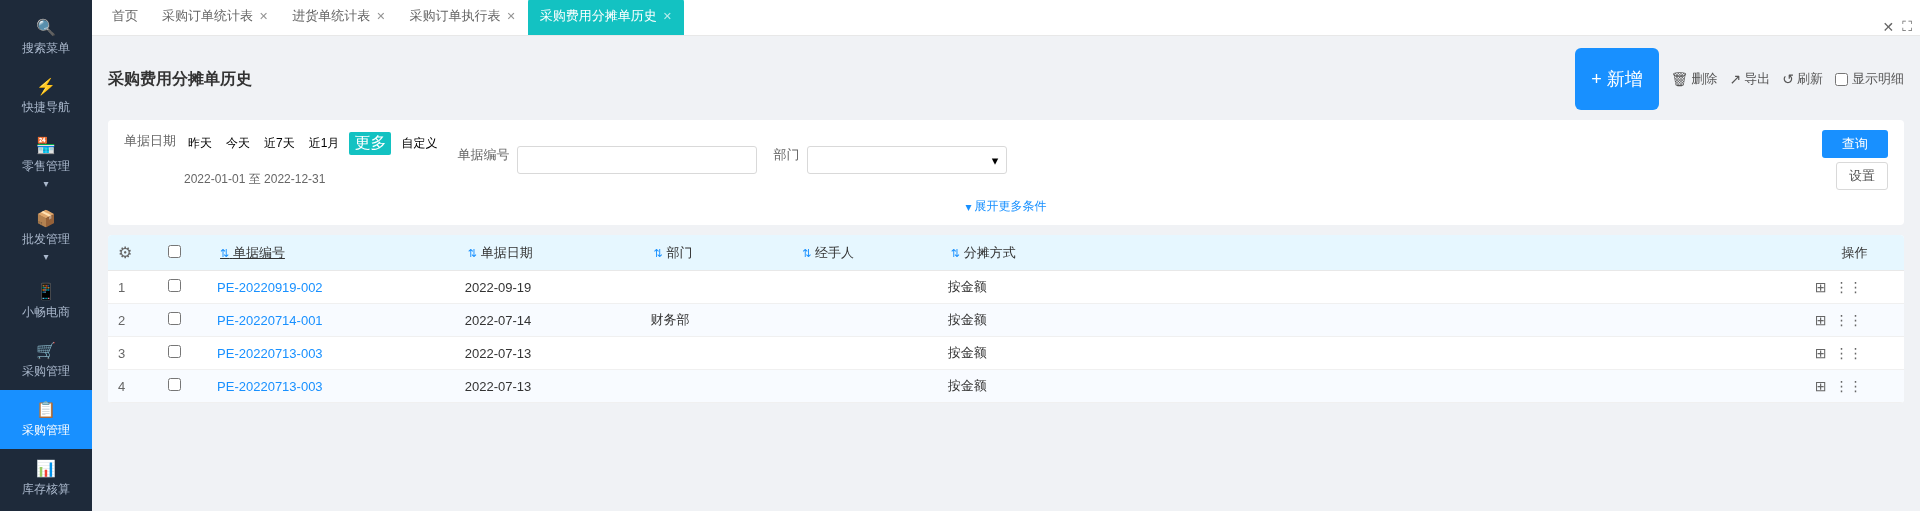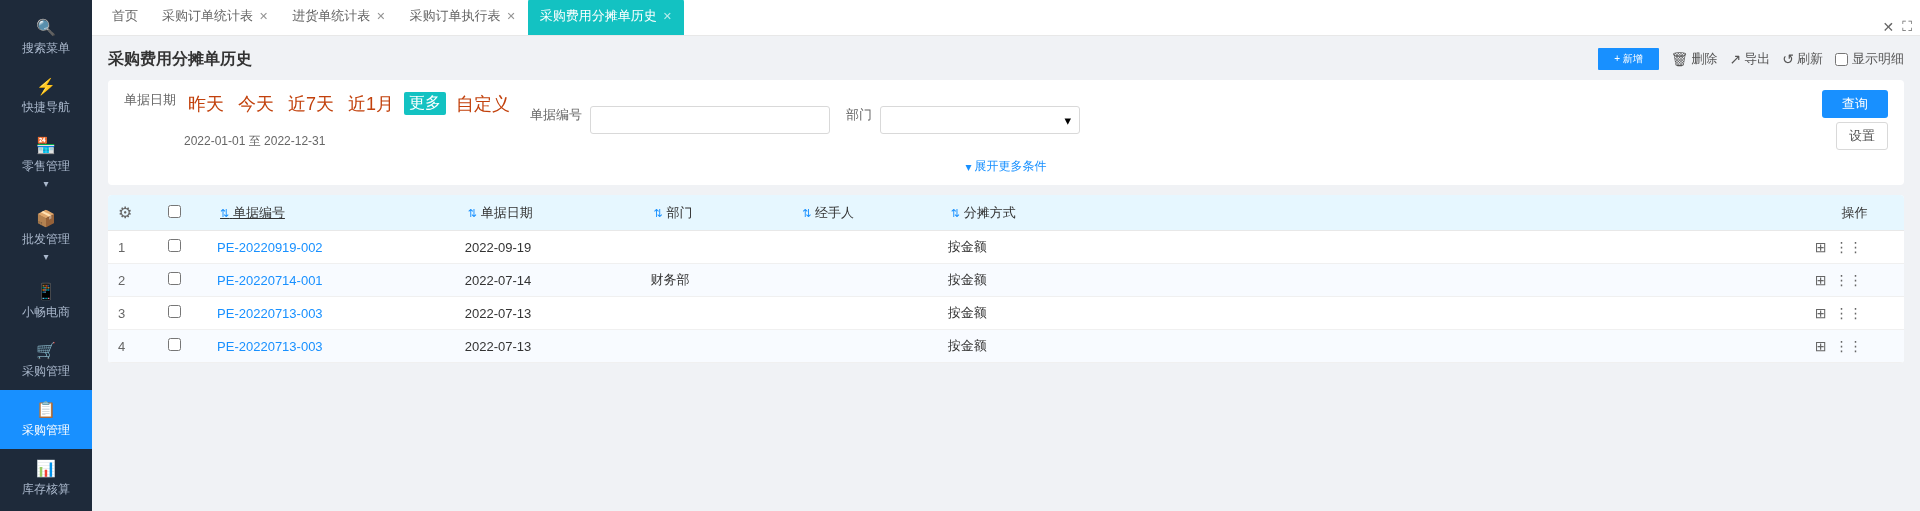--- a/index.html
+++ b/index.html
@@ -117,24 +117,24 @@
       align-items: center;
       gap: 3px;
       cursor: pointer;
       color: #555;
     }
     .toolbar-btn .t-icon { font-size: 14px; }
     .btn-primary {
       background: #1890ff;
       color: #fff;
       border: none;
-      padding: 4px 16px;
-      border-radius: 1px;
-      cursor: pointer;
-      font-size: 10px;
+      padding: 19px 16px;
+      border-radius: 6px;
+      cursor: pointer;
+      font-size: 18px;
     }
     .checkbox-label {
       display: flex;
       align-items: center;
       gap: 4px;
       cursor: pointer;
     }
 
     
     .filter-area {
@@ -153,22 +153,22 @@
       color: #666;
       font-size: 13px;
       white-space: nowrap;
     }
     .filter-date-options {
       display: flex;
       align-items: center;
       gap: 6px;
     }
     .date-opt {
-      color: #c2410c;
-      font-size: 18px;
+      color: #000000;
+      font-size: 12px;
       cursor: pointer;
       padding: 1px 4px;
     }
     .date-opt.more {
       background: #13c2c2;
       color: #fff;
       border-radius: 2px;
       padding: 1px 5px;
       font-size: 16px;
     }

